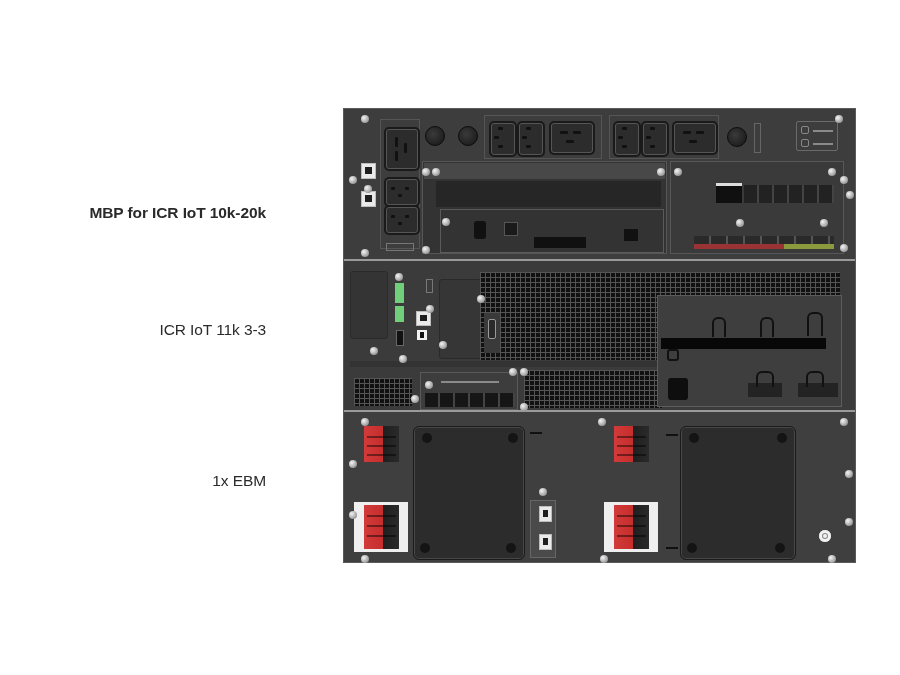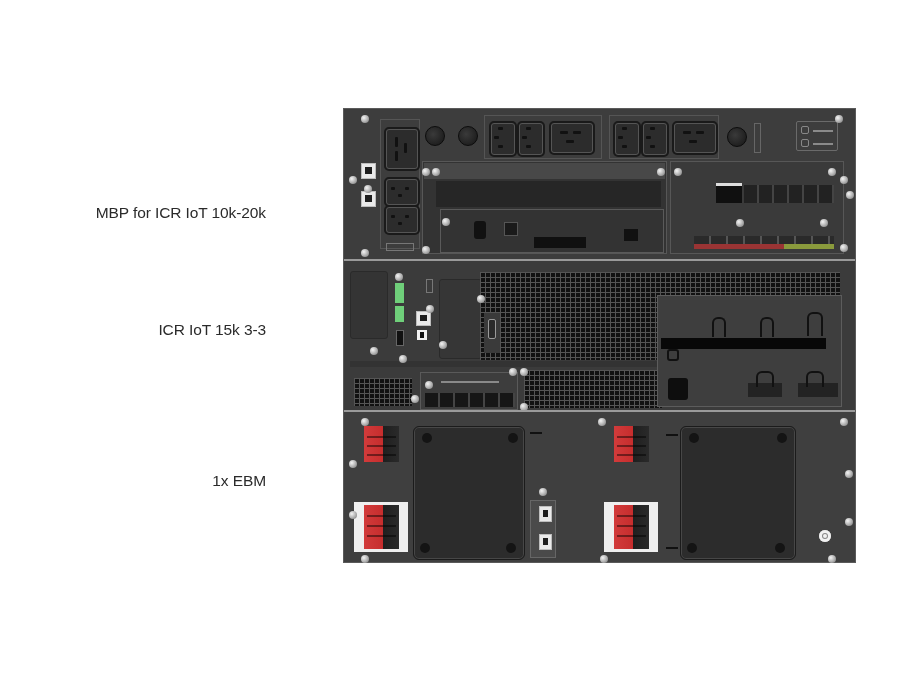--- a/index.html
+++ b/index.html
@@ -18,22 +18,22 @@
   .redblock{position:absolute;background:linear-gradient(90deg,#d23b3b 0%,#c62d2d 55%,#1f1f1f 55%,#2a2a2a 100%);}
   .redblock .row{position:absolute;left:3px;right:3px;height:2px;background:rgba(0,0,0,0.45);}
   .whiteplate{position:absolute;background:#efefef;}
   .cover{position:absolute;background:#2c2c2c;border:1px solid #1b1b1b;border-radius:6px;box-shadow:inset 0 0 0 1px #474747;}
   .cover .bolt{position:absolute;width:10px;height:10px;border-radius:50%;background:#141414;}
   .tiny{position:absolute;height:2px;background:#8a8a8a;}
 </style>
 </head>
 <body>
 
-<div class="label" style="top:204px;">MBP for ICR IoT 10k-20k</div>
-<div class="label" style="top:321px;">ICR IoT 15k 3-3</div>
+<div class="label" style="top:204px;font-weight:bold;">MBP for ICR IoT 10k-20k</div>
+<div class="label" style="top:321px;">ICR IoT 11k 3-3</div>
 <div class="label" style="top:472px;">1x EBM</div>
 
 <div class="enclosure">
 
   <div class="panel" style="top:0;height:150px;border-top:none;">
 
     <div class="abs" style="left:36px;top:10px;width:40px;height:130px;border:1px solid #555;"></div>
     <div class="outlet" style="left:40px;top:18px;width:32px;height:40px;">
       <div class="pin" style="left:9px;top:8px;width:3px;height:10px;"></div>
       <div class="pin" style="left:18px;top:14px;width:3px;height:10px;"></div>

